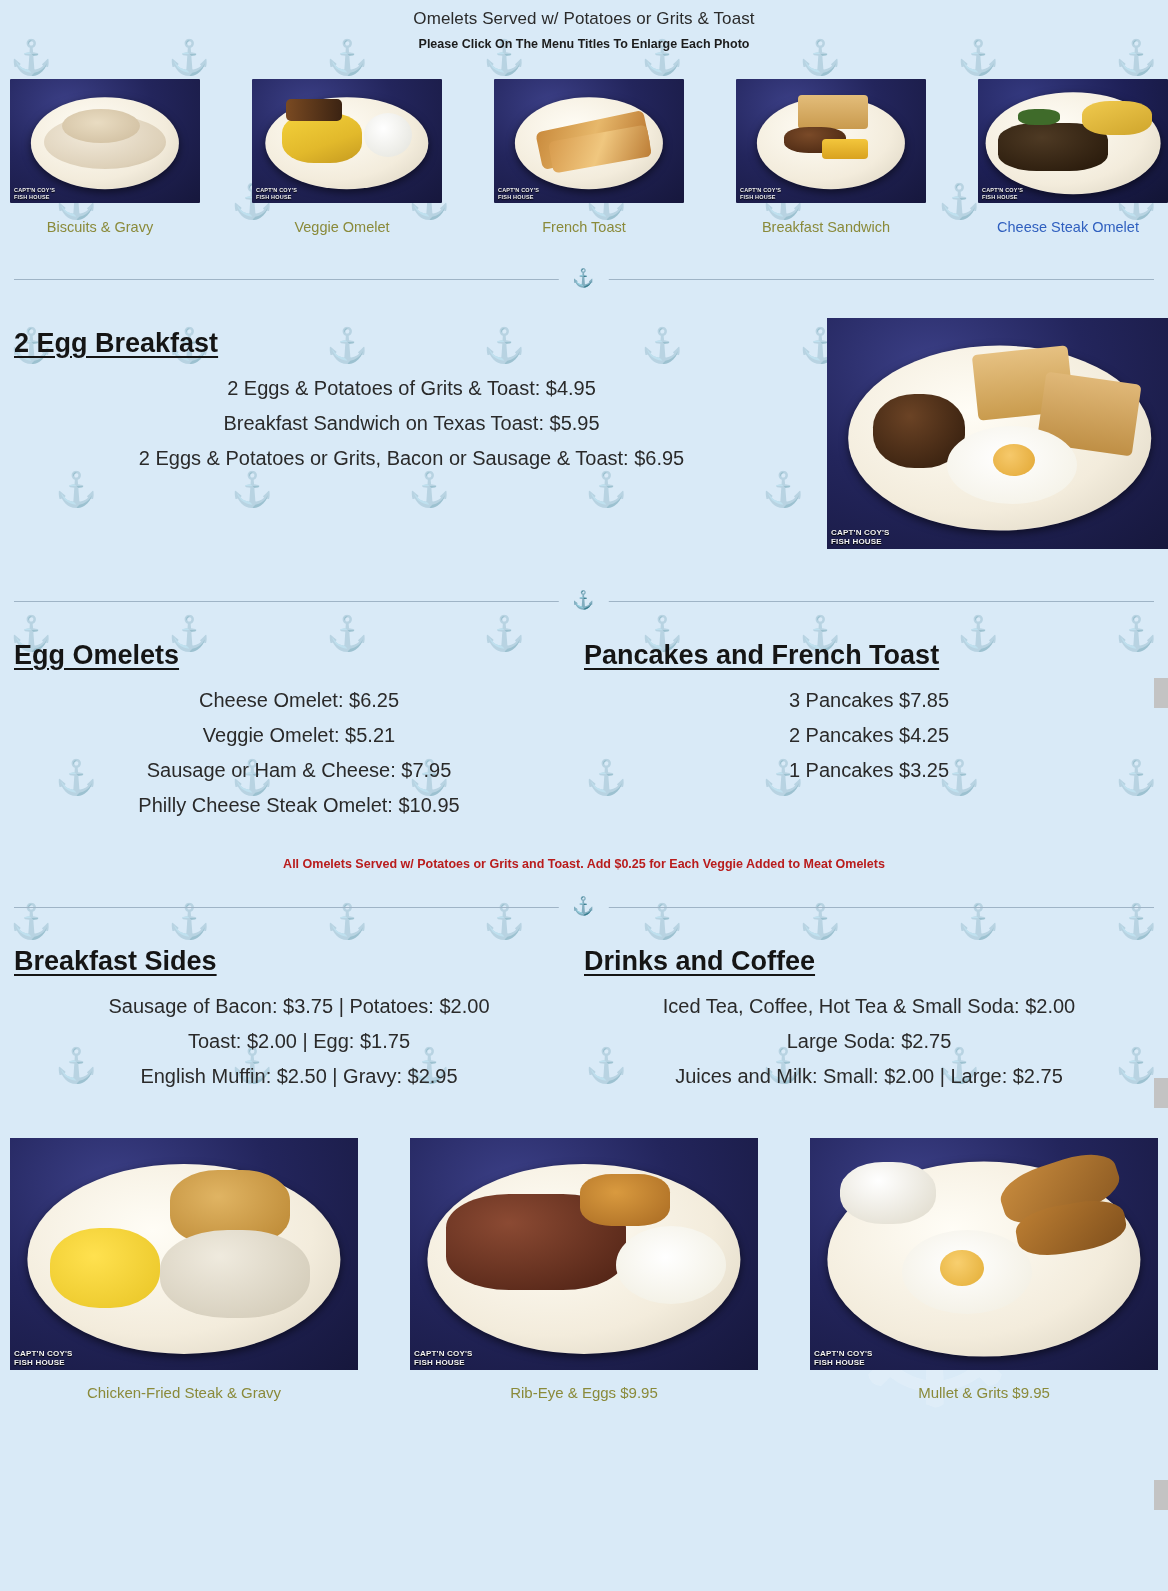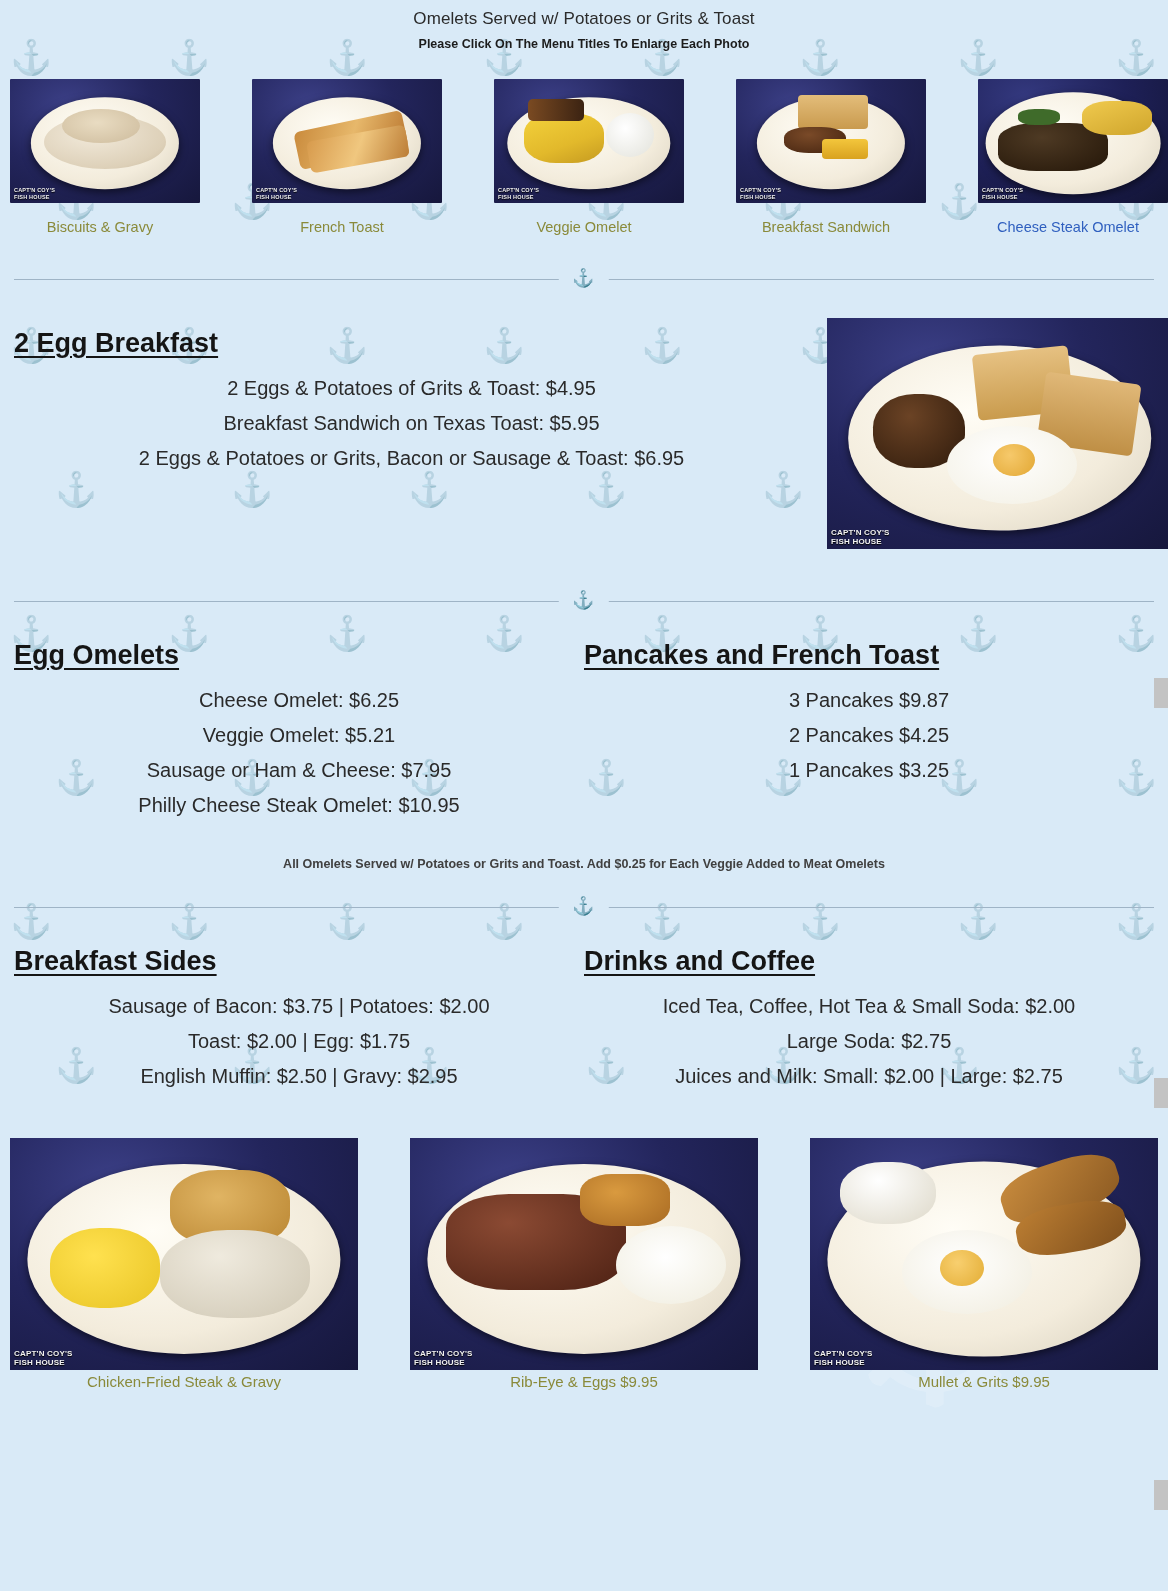--- a/index.html
+++ b/index.html
@@ -195,39 +195,39 @@
   .cols {
     display: flex;
     padding-top: 38px;
   }
   .col { width: 50%; }
 
   .fine-note {
     text-align: center;
     font-size: 12.5px;
     font-weight: bold;
-    color: #404040;
+    color: #b91c1c;
     padding-top: 34px;
   }
 
   
   .bottom-strip {
     display: flex;
     justify-content: space-between;
     padding: 44px 10px 0 10px;
   }
   .bottom-card { width: 348px; }
   .bottom-card .thumb {
     width: 348px;
     height: 232px;
     position: relative;
     overflow: hidden;
   }
   .bottom-card .caption {
-    margin-top: 3px;
+    margin-top: 14px;
     font-size: 15px;
   }
 
   
   .edge-tab {
     position: absolute;
     right: 0;
     width: 14px;
     height: 30px;
     background: #c3c3c3;
@@ -331,38 +331,38 @@
         <div class="food" style="left:34px; top:36px; width:122px; height:54px; background:radial-gradient(ellipse at 40% 35%, #f2eadb 0%, #ddd0b8 70%, #c6b79c 100%); border-radius:50%;"></div>
         <div class="food" style="left:52px; top:30px; width:78px; height:34px; background:radial-gradient(ellipse at 45% 40%, #e9dcc2 0%, #cdbb9c 100%); border-radius:50%;"></div>
         <div class="stamp">CAPT'N COY'S<br>FISH HOUSE</div>
       </div>
       <div class="caption">Biscuits &amp; Gravy</div>
     </div>
 
     <div class="photo-card">
       <div class="thumb">
         <div class="plate-bg"></div>
-        <div class="plate"></div>
-        <div class="food" style="left:44px; top:42px; width:110px; height:38px; background:linear-gradient(120deg,#c98a3c 0%, #e7b86b 50%, #b9762f 100%); border-radius:6px; transform:rotate(-12deg);"></div>
-        <div class="food" style="left:56px; top:54px; width:100px; height:32px; background:linear-gradient(120deg,#d79a4c 0%, #f0c77f 50%, #bb7c35 100%); border-radius:6px; transform:rotate(-10deg);"></div>
-        <div class="stamp">CAPT'N COY'S<br>FISH HOUSE</div>
-      </div>
-      <div class="caption">French Toast</div>
-    </div>
-
-    <div class="photo-card">
-      <div class="thumb">
-        <div class="plate-bg"></div>
         <div class="plate" style="width:86%;"></div>
         <div class="food" style="left:30px; top:34px; width:80px; height:50px; background:linear-gradient(160deg,#f4d23c 0%, #e2b92b 60%, #c59a20 100%); border-radius:40%;"></div>
         <div class="food" style="left:34px; top:20px; width:56px; height:22px; background:linear-gradient(90deg,#7a4a22,#3b2312); border-radius:5px;"></div>
         <div class="food" style="left:112px; top:34px; width:48px; height:44px; background:radial-gradient(circle at 40% 35%, #ffffff, #e2e2da); border-radius:50%;"></div>
         <div class="stamp">CAPT'N COY'S<br>FISH HOUSE</div>
       </div>
       <div class="caption">Veggie Omelet</div>
+    </div>
+
+    <div class="photo-card">
+      <div class="thumb">
+        <div class="plate-bg"></div>
+        <div class="plate"></div>
+        <div class="food" style="left:44px; top:42px; width:110px; height:38px; background:linear-gradient(120deg,#c98a3c 0%, #e7b86b 50%, #b9762f 100%); border-radius:6px; transform:rotate(-12deg);"></div>
+        <div class="food" style="left:56px; top:54px; width:100px; height:32px; background:linear-gradient(120deg,#d79a4c 0%, #f0c77f 50%, #bb7c35 100%); border-radius:6px; transform:rotate(-10deg);"></div>
+        <div class="stamp">CAPT'N COY'S<br>FISH HOUSE</div>
+      </div>
+      <div class="caption">French Toast</div>
     </div>
 
     <div class="photo-card">
       <div class="thumb">
         <div class="plate-bg"></div>
         <div class="plate"></div>
         <div class="food" style="left:62px; top:16px; width:70px; height:34px; background:linear-gradient(180deg,#e3bd7a,#c99a4e); border-radius:4px;"></div>
         <div class="food" style="left:48px; top:48px; width:62px; height:26px; background:radial-gradient(ellipse at 40% 30%, #7a4a28, #43230f); border-radius:40%;"></div>
         <div class="food" style="left:86px; top:60px; width:46px; height:20px; background:linear-gradient(180deg,#f3c63c,#d9a21f); border-radius:4px;"></div>
         <div class="stamp">CAPT'N COY'S<br>FISH HOUSE</div>
@@ -416,21 +416,21 @@
   <div class="section cols">
     <div class="col">
       <div class="sec-title">Egg Omelets</div>
       <div class="sec-line">Cheese Omelet: $6.25</div>
       <div class="sec-line">Veggie Omelet: $5.21</div>
       <div class="sec-line">Sausage or Ham &amp; Cheese: $7.95</div>
       <div class="sec-line">Philly Cheese Steak Omelet: $10.95</div>
     </div>
     <div class="col">
       <div class="sec-title">Pancakes and French Toast</div>
-      <div class="sec-line">3 Pancakes $9.87</div>
+      <div class="sec-line">3 Pancakes $7.85</div>
       <div class="sec-line">2 Pancakes $4.25</div>
       <div class="sec-line">1 Pancakes $3.25</div>
     </div>
   </div>
 
   <div class="fine-note">All Omelets Served w/ Potatoes or Grits and Toast. Add $0.25 for Each Veggie Added to Meat Omelets</div>
 
   <div class="divider" style="margin-top:36px">
     <span class="anchor">⚓</span>
   </div>

